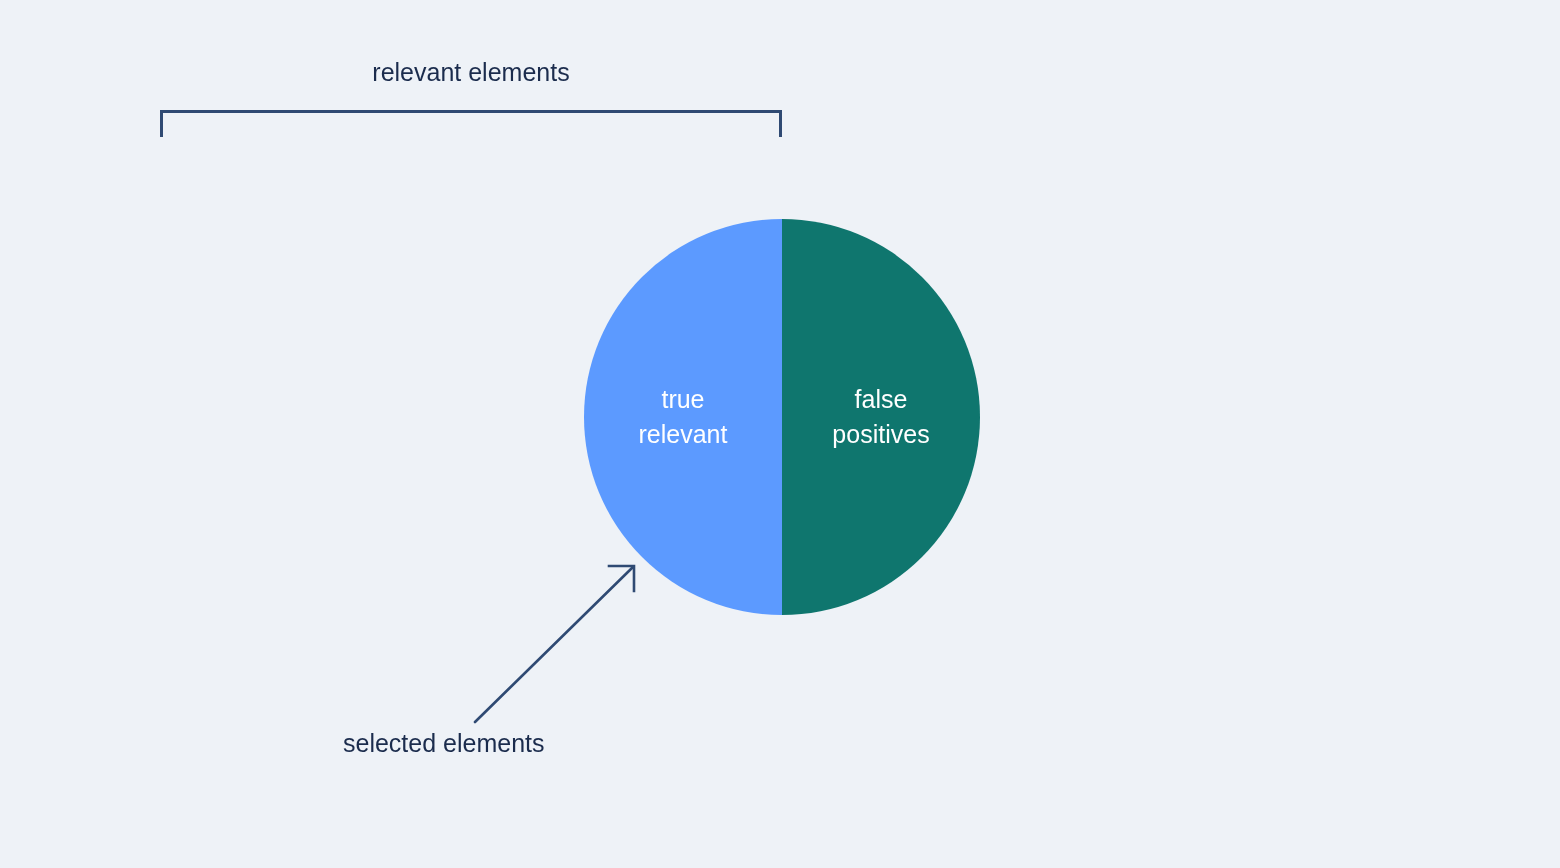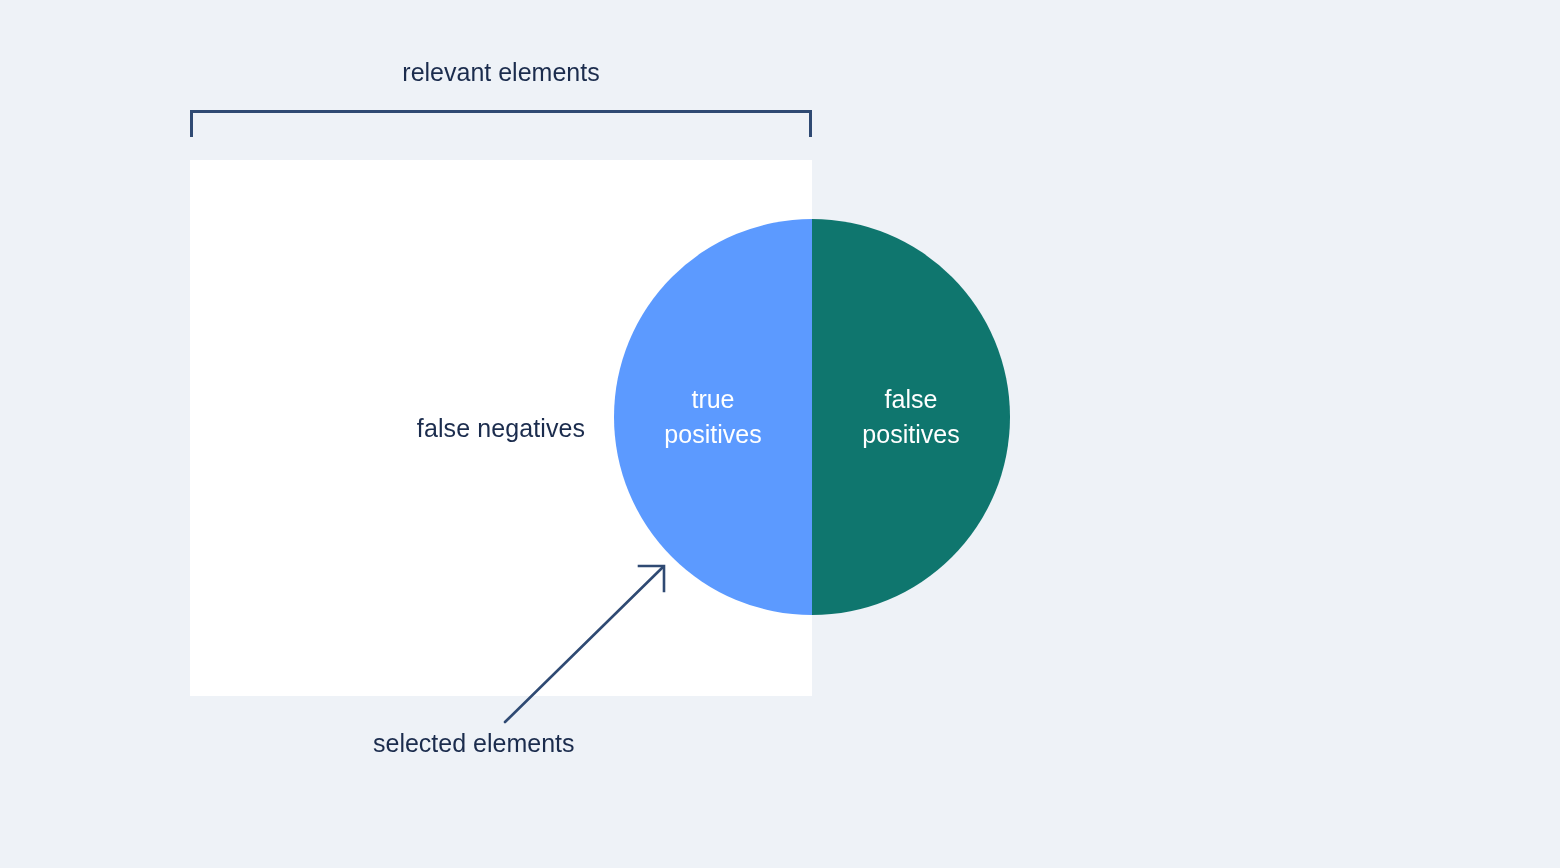--- a/index.html
+++ b/index.html
@@ -11,21 +11,20 @@
     height: 868px;
     background: #eef2f7;
     font-family: "Liberation Sans", sans-serif;
     overflow: hidden;
   }
 
   #stage {
     position: relative;
     width: 1292px;
     height: 868px;
-    margin-left: 30px;
   }
 
   
   .region {
     position: absolute;
     top: 160px;
     height: 536px;
   }
   #region-negatives-left {   
     left: 160px;
@@ -120,29 +119,26 @@
   }
 </style>
 </head>
 <body>
 
 <div id="stage">
 
   <div id="relevant-label">relevant elements</div>
   <div id="relevant-bracket"></div>
 
-  <div class="region" id="region-negatives-left">
-    <div class="region-label">false negatives</div>
-  </div>
 
 
   <div id="selection-circle">
     <div class="circle-half" id="circle-half-true-positives">
       <span class="circle-text">true
-positives</span>
+relevant</span>
     </div>
     <div class="circle-half" id="circle-half-false-positives">
       <span class="circle-text">false
 positives</span>
     </div>
   </div>
 
   <svg id="selected-callout-arrow" viewBox="0 0 200 196">
     <path d="M 20 172 L 178 17" stroke="#2f4a73" stroke-width="2.6" fill="none" stroke-linecap="round"></path>
     <path d="M 154 16 L 179 16 L 179 41" stroke="#2f4a73" stroke-width="2.6" fill="none" stroke-linecap="square" stroke-linejoin="miter"></path>

